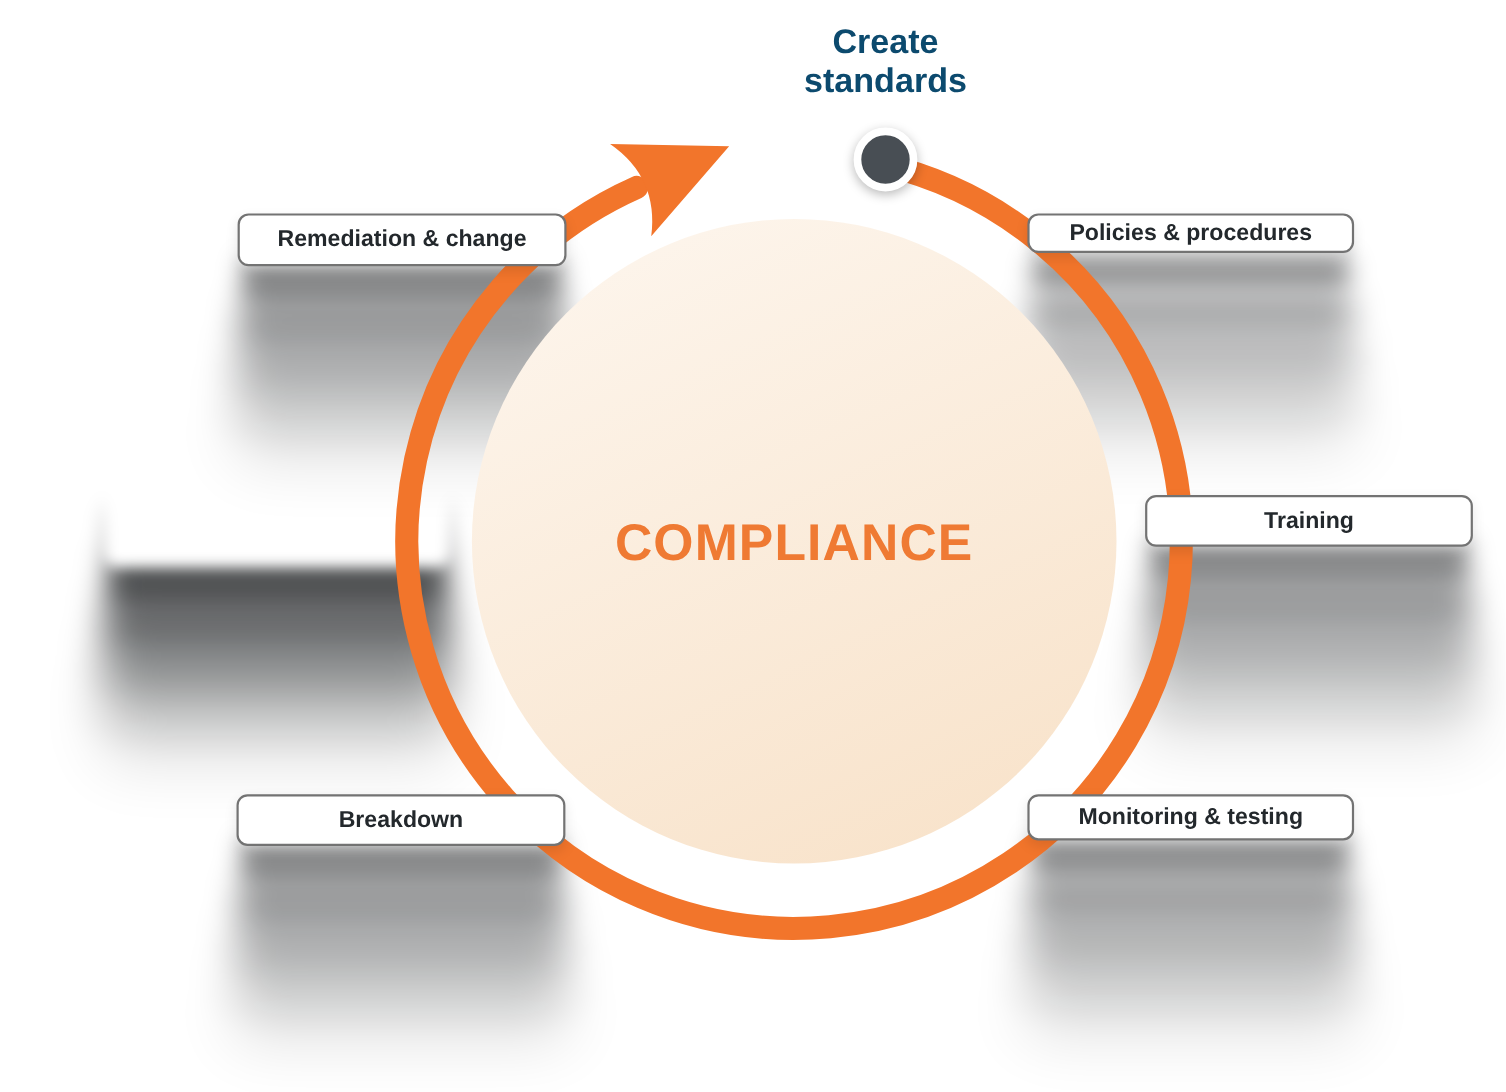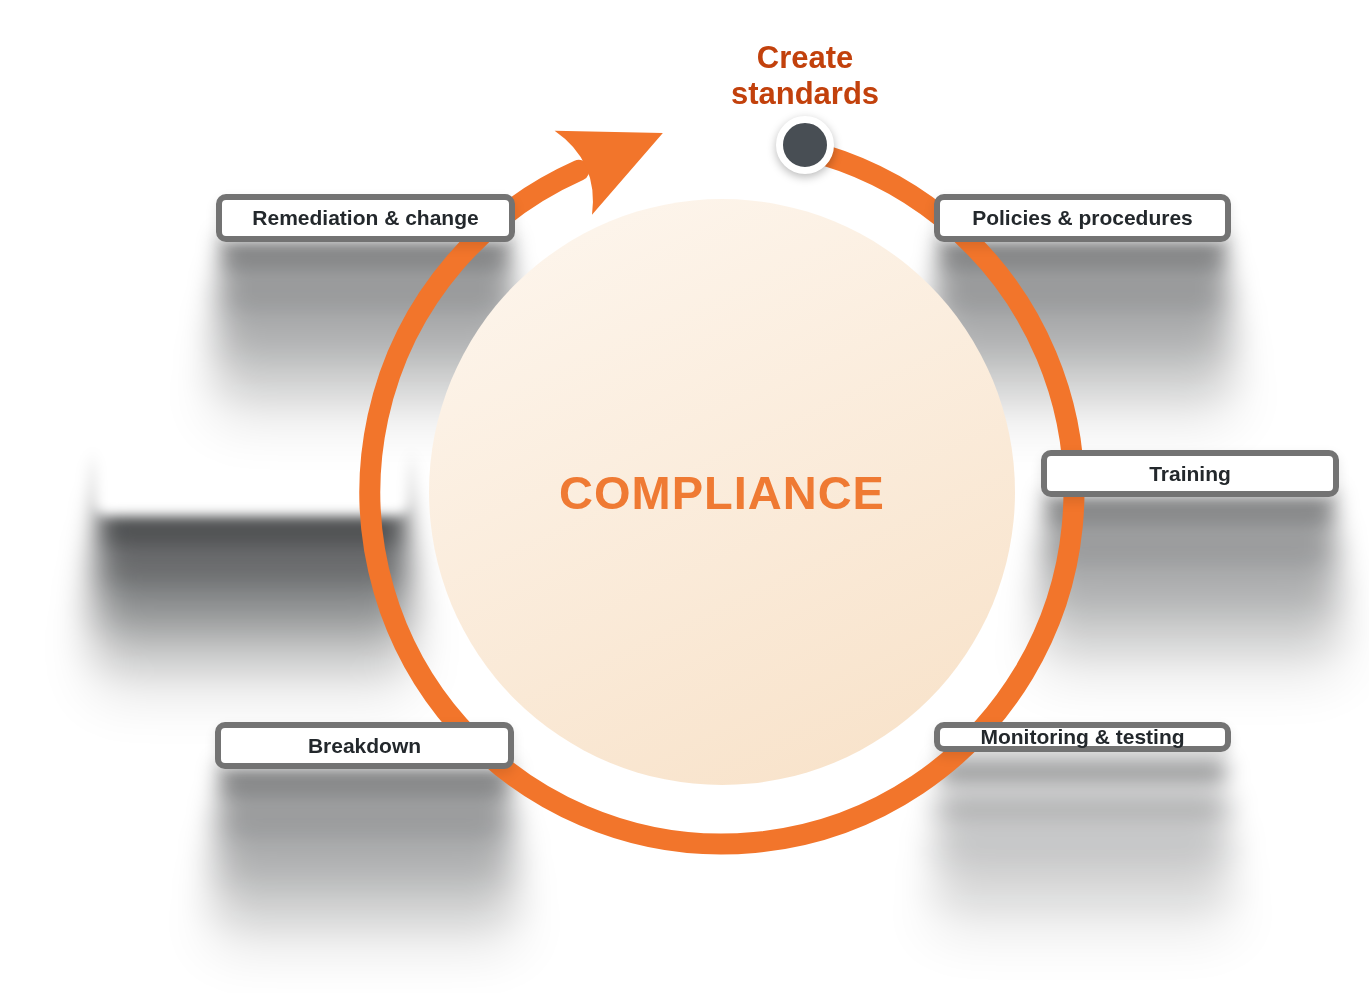--- a/index.html
+++ b/index.html
@@ -14,53 +14,53 @@
     box-shadow:
       0 34px 18px -4px rgba(10,13,15,.46),
       0 70px 26px -2px rgba(10,13,15,.38),
       0 106px 34px 0   rgba(10,13,15,.30),
       0 142px 44px 2px rgba(10,13,15,.20),
       0 176px 54px 4px rgba(10,13,15,.11);
   }
 
   
   .n1{left:216px;top:194px;width:299px;height:48px}
-  .n2{left:934px;top:194px;width:297px;height:48px}
+  .n2{left:934px;top:194px;width:297px;height:36px}
   .n3{left:96px; top:424px;width:312px;height:92px}
   .n4{left:1041px;top:450px;width:298px;height:47px}
   .n5{left:215px;top:722px;width:299px;height:47px}
-  .n6{left:934px;top:722px;width:297px;height:30px}
+  .n6{left:934px;top:722px;width:297px;height:42px}
 
   
   .ring-svg{position:absolute;inset:0;z-index:2;pointer-events:none}
 
   
   .center-circle{
     position:absolute;left:429px;top:199px;width:586px;height:586px;border-radius:50%;
     background:linear-gradient(155deg,#fdf5ec 8%,#f8e2c9 95%);
     z-index:3;display:flex;align-items:center;justify-content:center;
   }
   .center-title{
     display:flex;flex-direction:column;align-items:center;
     color:#ef7a33;font-weight:700;font-size:47px;letter-spacing:1px;text-align:center;
   }
 
   
   .node{
-    z-index:4;background:#ffffff;border:6px solid #737373;border-radius:10px;
+    z-index:4;background:#ffffff;border:2px solid #737373;border-radius:10px;
     display:flex;align-items:center;justify-content:center;text-align:center;
     color:#23282c;font-weight:700;font-size:21px;line-height:1.8;
     box-shadow:0 5px 12px rgba(0,0,0,.10);
     padding:0 12px;
   }
 
   
   .start-label{
     position:absolute;left:700px;top:20px;width:210px;z-index:5;
-    text-align:center;color:#c2410c;font-weight:700;font-size:31px;line-height:1.15;margin-top:20px;
+    text-align:center;color:#0c4a6e;font-weight:700;font-size:31px;line-height:1.15;
   }
   .start-dot{
     position:absolute;left:776px;top:116px;width:58px;height:58px;border-radius:50%;
     background:#484e54;border:7px solid #ffffff;z-index:5;
     box-shadow:0 3px 10px rgba(0,0,0,.28);
   }
 </style>
 </head>
 <body>
 

